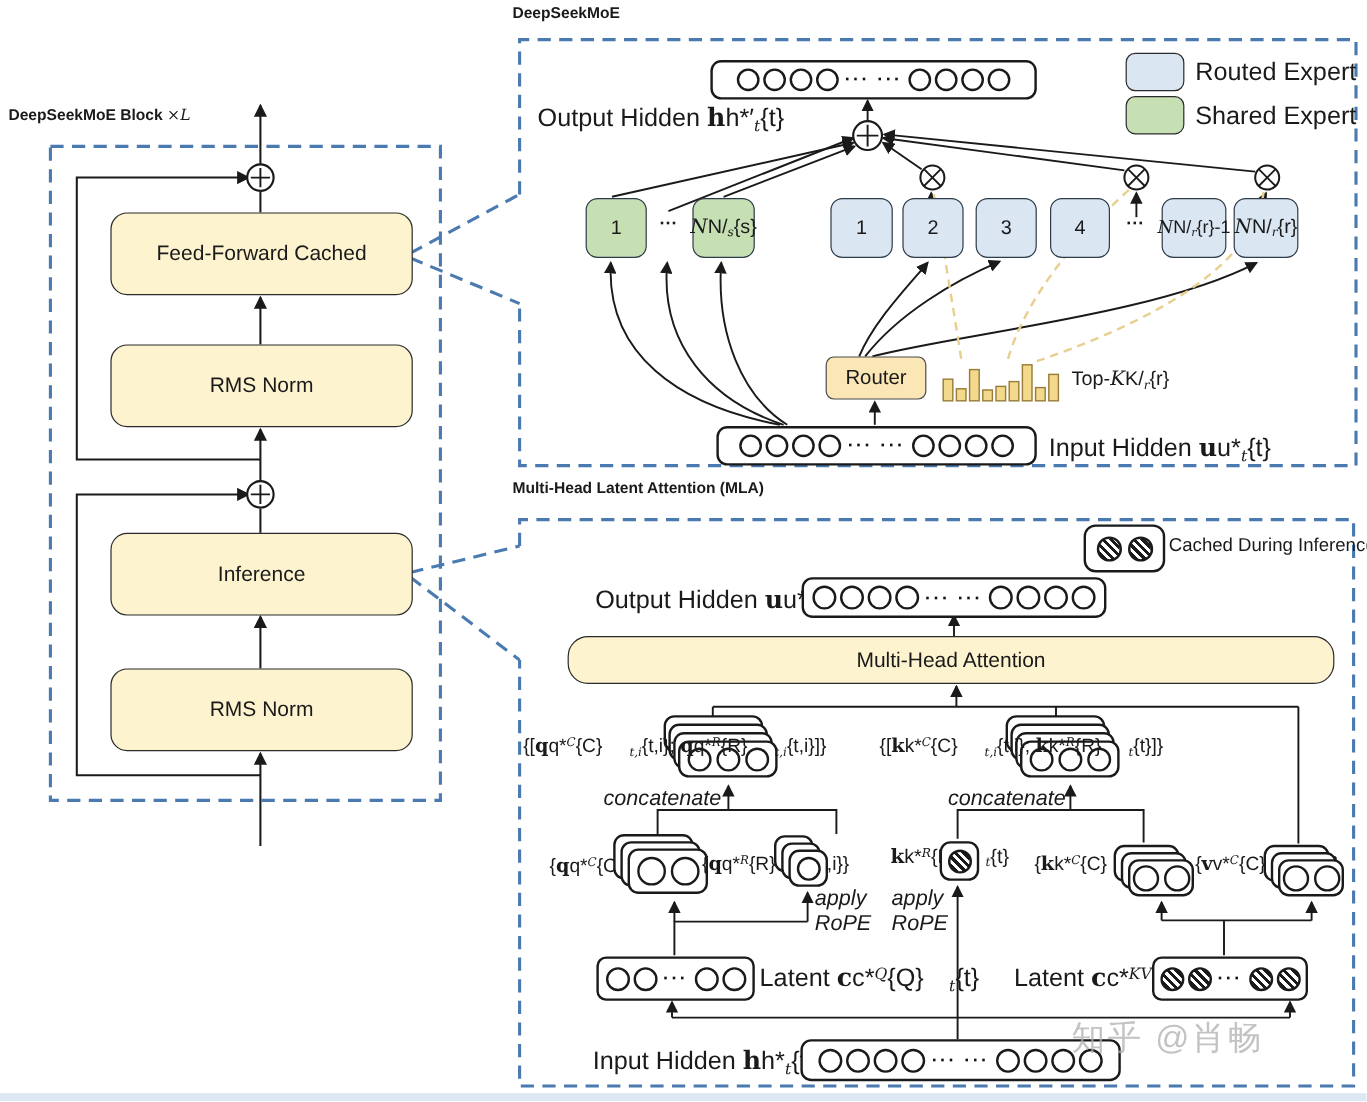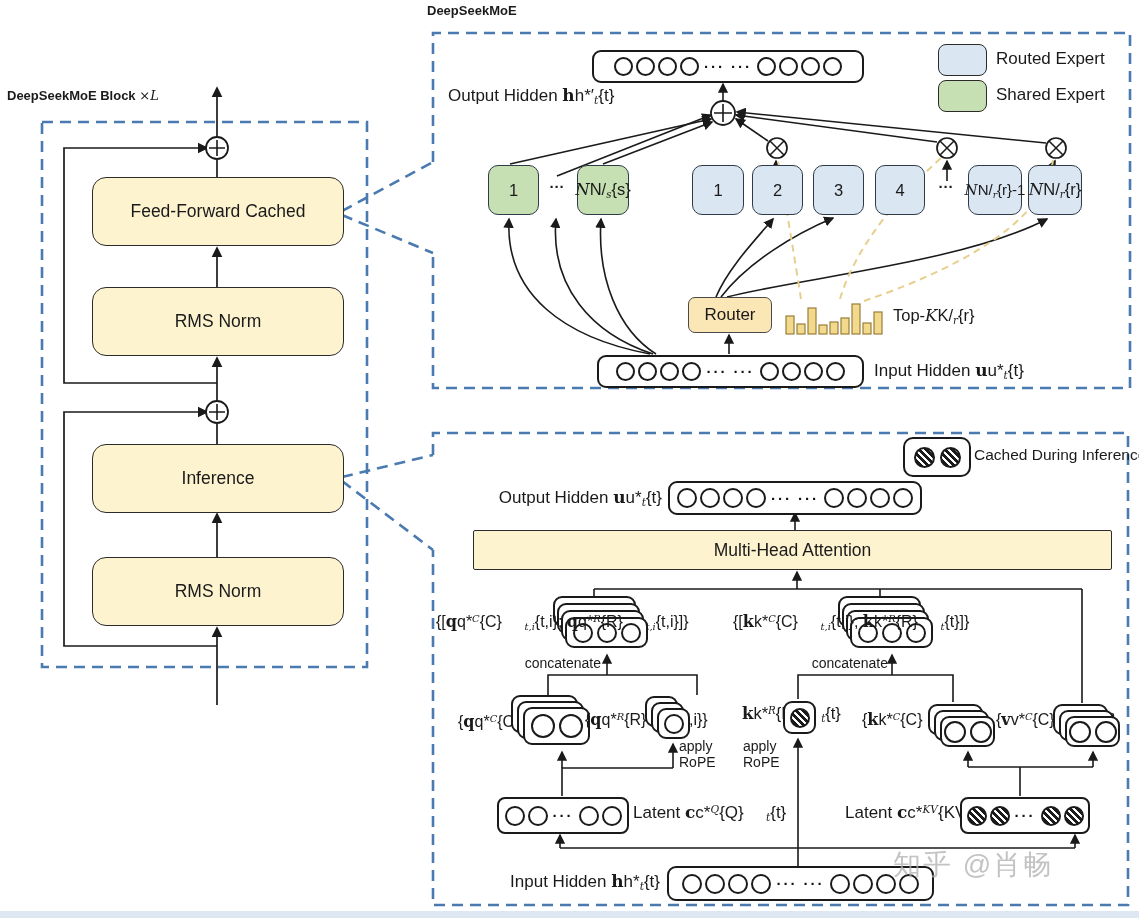--- a/index.html
+++ b/index.html
@@ -9,24 +9,24 @@
   .abs{position:absolute;z-index:2;}
   .panel-title{font-weight:bold;font-size:13px;white-space:nowrap;}
   .mult{font-family:"DejaVu Serif",serif;font-style:italic;font-weight:normal;}
   .block{position:absolute;z-index:2;background:#fdf3cf;border:1.6px solid #2b2b2b;border-radius:14px;
          display:flex;align-items:center;justify-content:center;font-size:17.5px;}
   .expert{position:absolute;z-index:2;border:1.7px solid #2e3b48;border-radius:10px;
           display:flex;align-items:center;justify-content:center;font-size:16.5px;}
   .expert.green{background:#c6e0b4;}
   .expert.blue{background:#dbe6f3;}
   .swatch{position:absolute;z-index:2;border:1.8px solid #2b2b2b;border-radius:8px;}
-  .lbl{position:absolute;z-index:2;font-size:17px;white-space:nowrap;}
+  .lbl{position:absolute;z-index:2;font-size:21px;white-space:nowrap;}
   .lbl.r{text-align:right;}
   .lbl.c{text-align:center;}
-  .small-i{font-size:14px;font-family:"Liberation Sans",sans-serif;}
+  .small-i{font-size:18px;font-style:italic;font-family:"Liberation Sans",sans-serif;}
   .pre{white-space:pre-line;}
   .bar{position:absolute;z-index:2;background:#fff;border:2px solid #1a1a1a;border-radius:9px;
        display:flex;align-items:center;justify-content:center;gap:3px;}
   .tk{width:var(--tk,20px);height:var(--tk,20px);border:2px solid #1a1a1a;border-radius:50%;
       background:#fff;flex:none;box-sizing:border-box;}
   .tk.h{background:repeating-linear-gradient(45deg,#ffffff 0 2.5px,#1b1b1b 2.5px 5px);}
   .dots{font-weight:600;letter-spacing:2px;color:#111;font-size:15px;white-space:nowrap;padding:0 2px;}
   .card{position:absolute;background:#fff;border:2px solid #1a1a1a;border-radius:9px;box-sizing:border-box;
         display:flex;align-items:center;justify-content:center;gap:4px;}
   .router{position:absolute;z-index:2;background:#fbe7b5;border:1.6px solid #4a4a4a;border-radius:7px;
@@ -240,41 +240,42 @@
       <span class="tk"></span>
       <span class="tk"></span>
     <span class="dots">··· ···</span>
     <span class="tk"></span>
       <span class="tk"></span>
       <span class="tk"></span>
       <span class="tk"></span>
   </div>
   <div class="lbl" style="left:874px;top:360px;">Input Hidden <b class="vec">u</b>u*<sub>t</sub>{t}</div>
 
+  <div class="abs panel-title" style="left:427px;top:399px;">Multi-Head Latent Attention (MLA)</div>
 
   <div class="abs" style="left:903px;top:437px;width:64px;height:36px;border:2px solid #1a1a1a;border-radius:10px;display:flex;align-items:center;justify-content:center;gap:5px;--tk:21px;background:#fff;">
     <span class="tk h"></span>
     <span class="tk h"></span>
   </div>
   <div class="lbl" style="left:974px;top:446px;font-size:15.5px;">Cached During Inference</div>
 
   <div class="lbl r" style="left:496px;top:487px;width:166px;">Output Hidden <b class="vec">u</b>u*<sub>t</sub>{t}</div>
   <div class="bar" style="left:668px;top:481px;width:250px;height:30px;--tk:20px;">
     <span class="tk"></span>
       <span class="tk"></span>
       <span class="tk"></span>
       <span class="tk"></span>
     <span class="dots">··· ···</span>
     <span class="tk"></span>
       <span class="tk"></span>
       <span class="tk"></span>
       <span class="tk"></span>
   </div>
 
-  <div class="block" style="left:473px;top:530px;width:637px;height:38px;border-radius:2px;">
+  <div class="block" style="left:473px;top:530px;width:637px;height:38px;border-radius:17px;">
     <span>Multi-Head Attention</span>
   </div>
 
   <div class="abs" style="left:553px;top:596px;width:99px;height:55px;">
     <div class="card" style="left:0;top:0;width:83px;height:31px;"></div>
     <div class="card" style="left:4px;top:7px;width:83px;height:31px;"></div>
     <div class="card" style="left:8px;top:14px;width:83px;height:31px;"></div>
     <div class="card" style="left:12px;top:21px;width:83px;height:31px;--tk:20px;">
       <span class="tk"></span>
         <span class="tk"></span>

